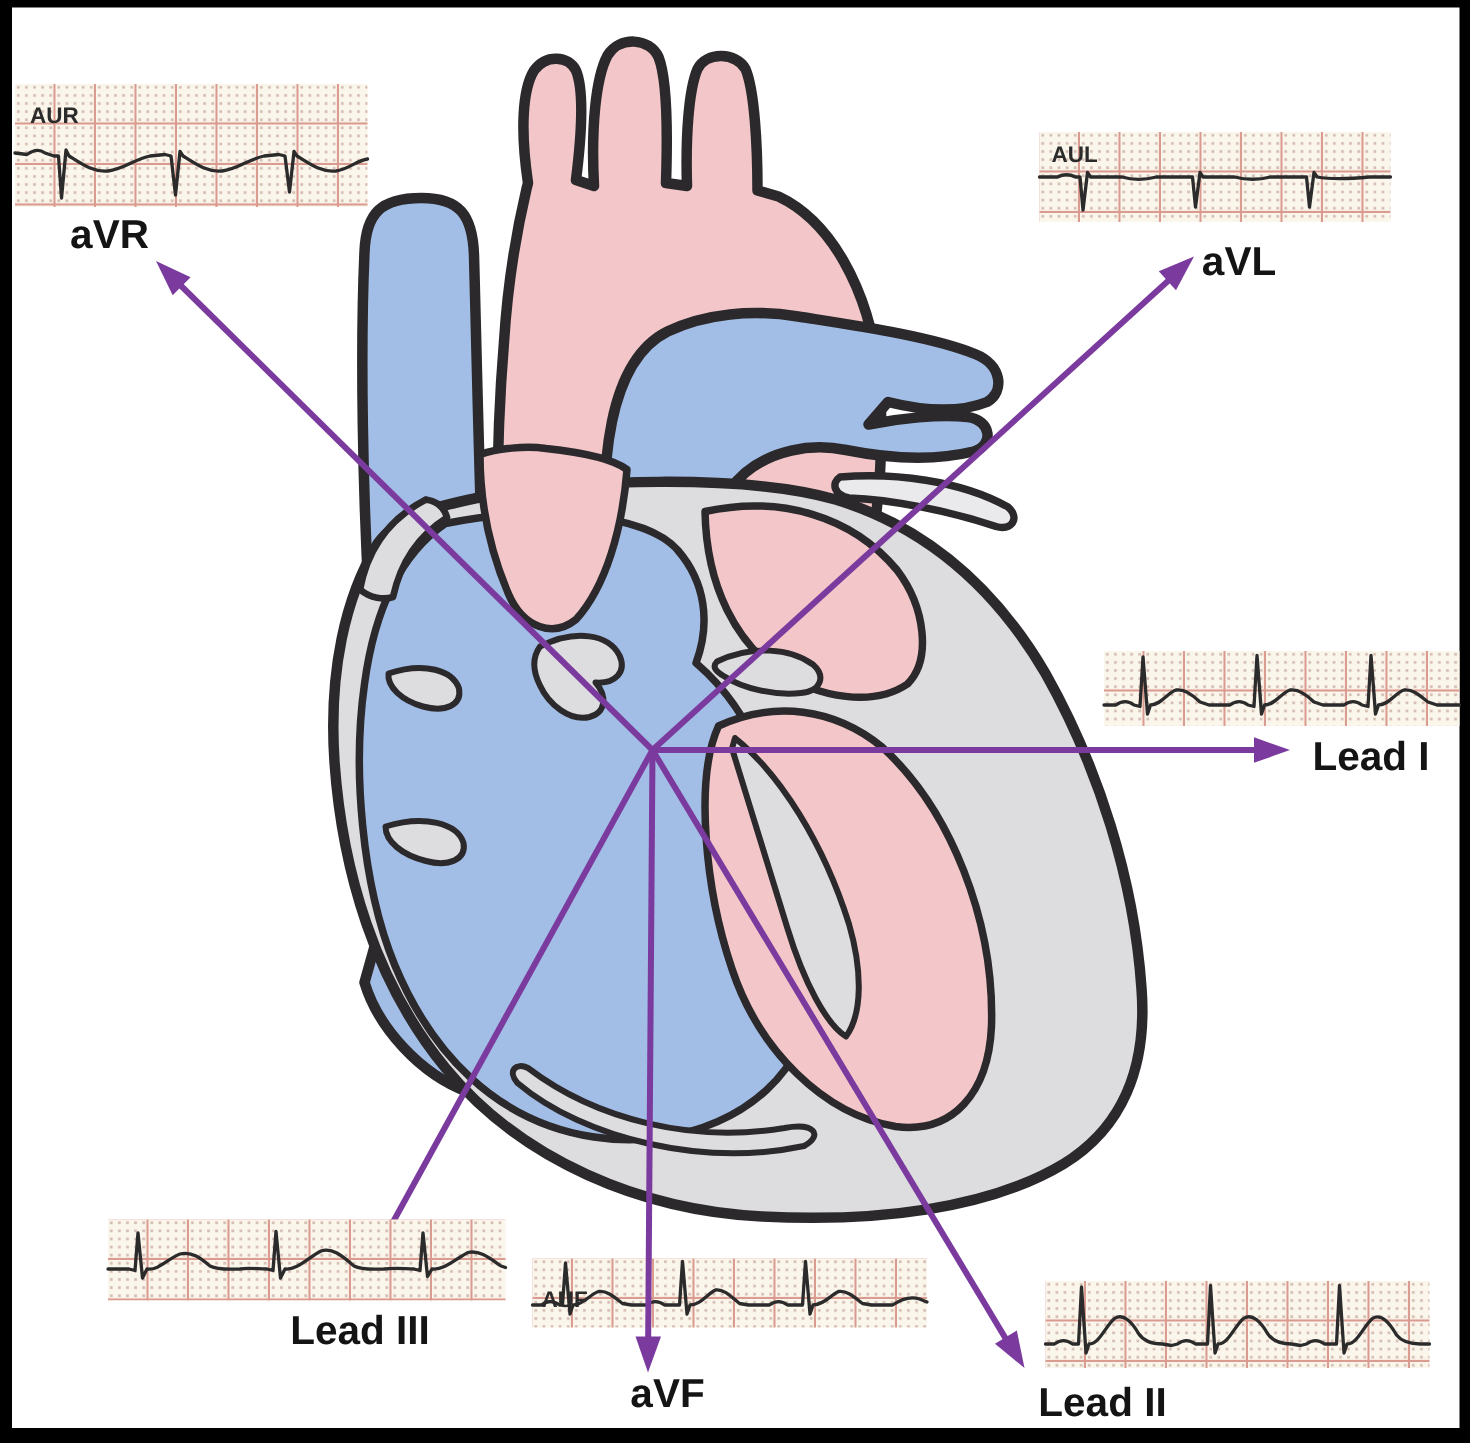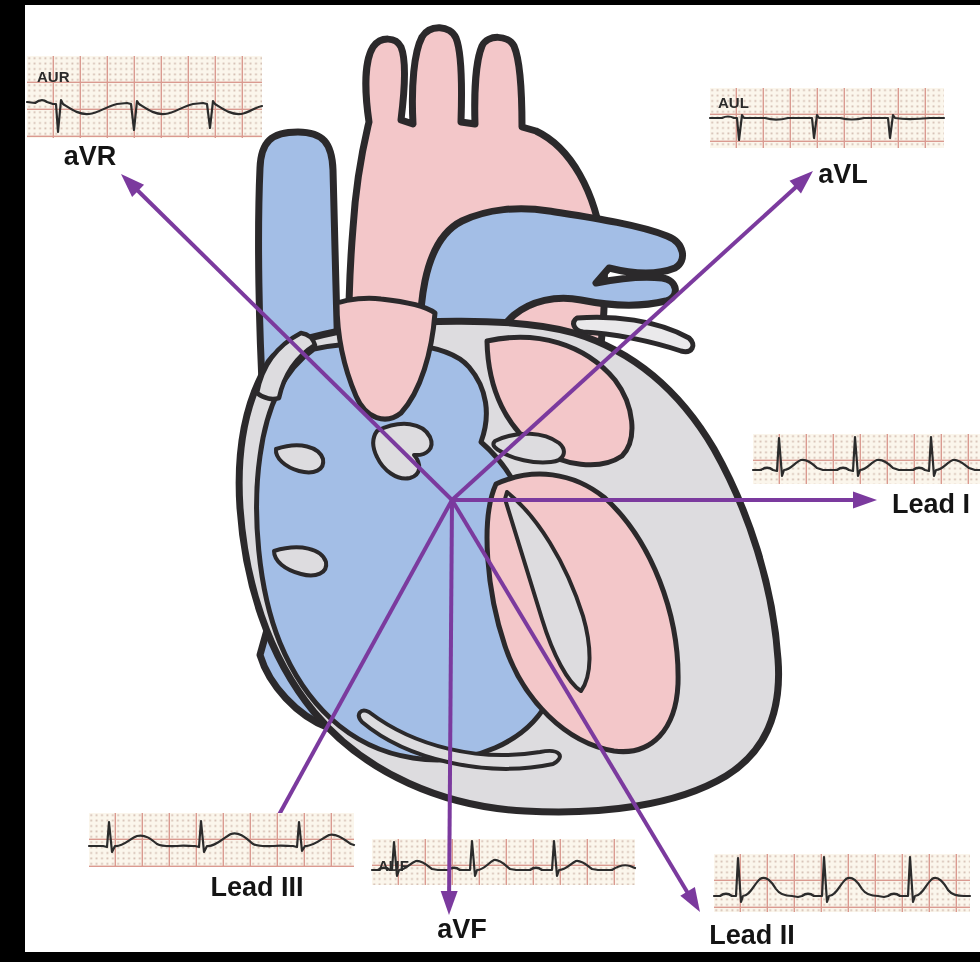--- a/index.html
+++ b/index.html
@@ -1,16 +1,16 @@
 <!DOCTYPE html>
 <html style="--arrow: #7B3A9E; --heart-pink: #F3C7C9; --heart-blue: #A3BEE6; --heart-wall-gray: #DDDCDF; --outline: #2B292B; --ecg-paper: #FBF6EC; --ecg-grid-major: #DA9A90; --ecg-grid-minor: #C9AFA3; --ecg-trace: #2B2B2B;"><head>
 <meta charset="utf-8">
 <style>
   html,body{margin:0;padding:0;background:#000;}
-  .stage{width:872px;height:962px;position:relative;background:#000;padding-left:17px;}
+  .stage{width:872px;height:962px;position:relative;background:#000;}
   svg{display:block;}
   .o{stroke:var(--outline);stroke-linejoin:round;}
   .pink{fill:var(--heart-pink);}
   .blue{fill:var(--heart-blue);}
   .gray{fill:var(--heart-wall-gray);}
   .lgray{fill:#EAE9EB;}
   .arrow-line{stroke:var(--arrow);stroke-width:4;fill:none;}
   .arrow-head{fill:var(--arrow);stroke:none;}
   .ecg-paper{fill:var(--ecg-paper);}
   .ecg-trace{stroke:var(--ecg-trace);stroke-width:2.2;fill:none;stroke-linejoin:round;stroke-linecap:round;}

